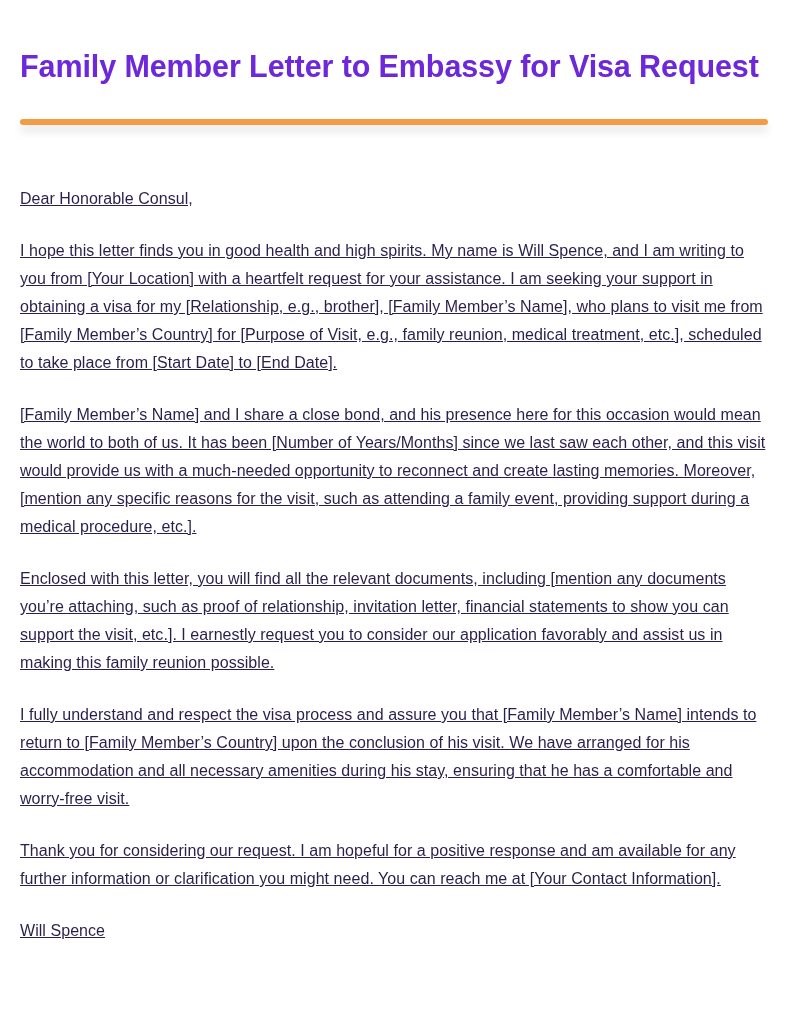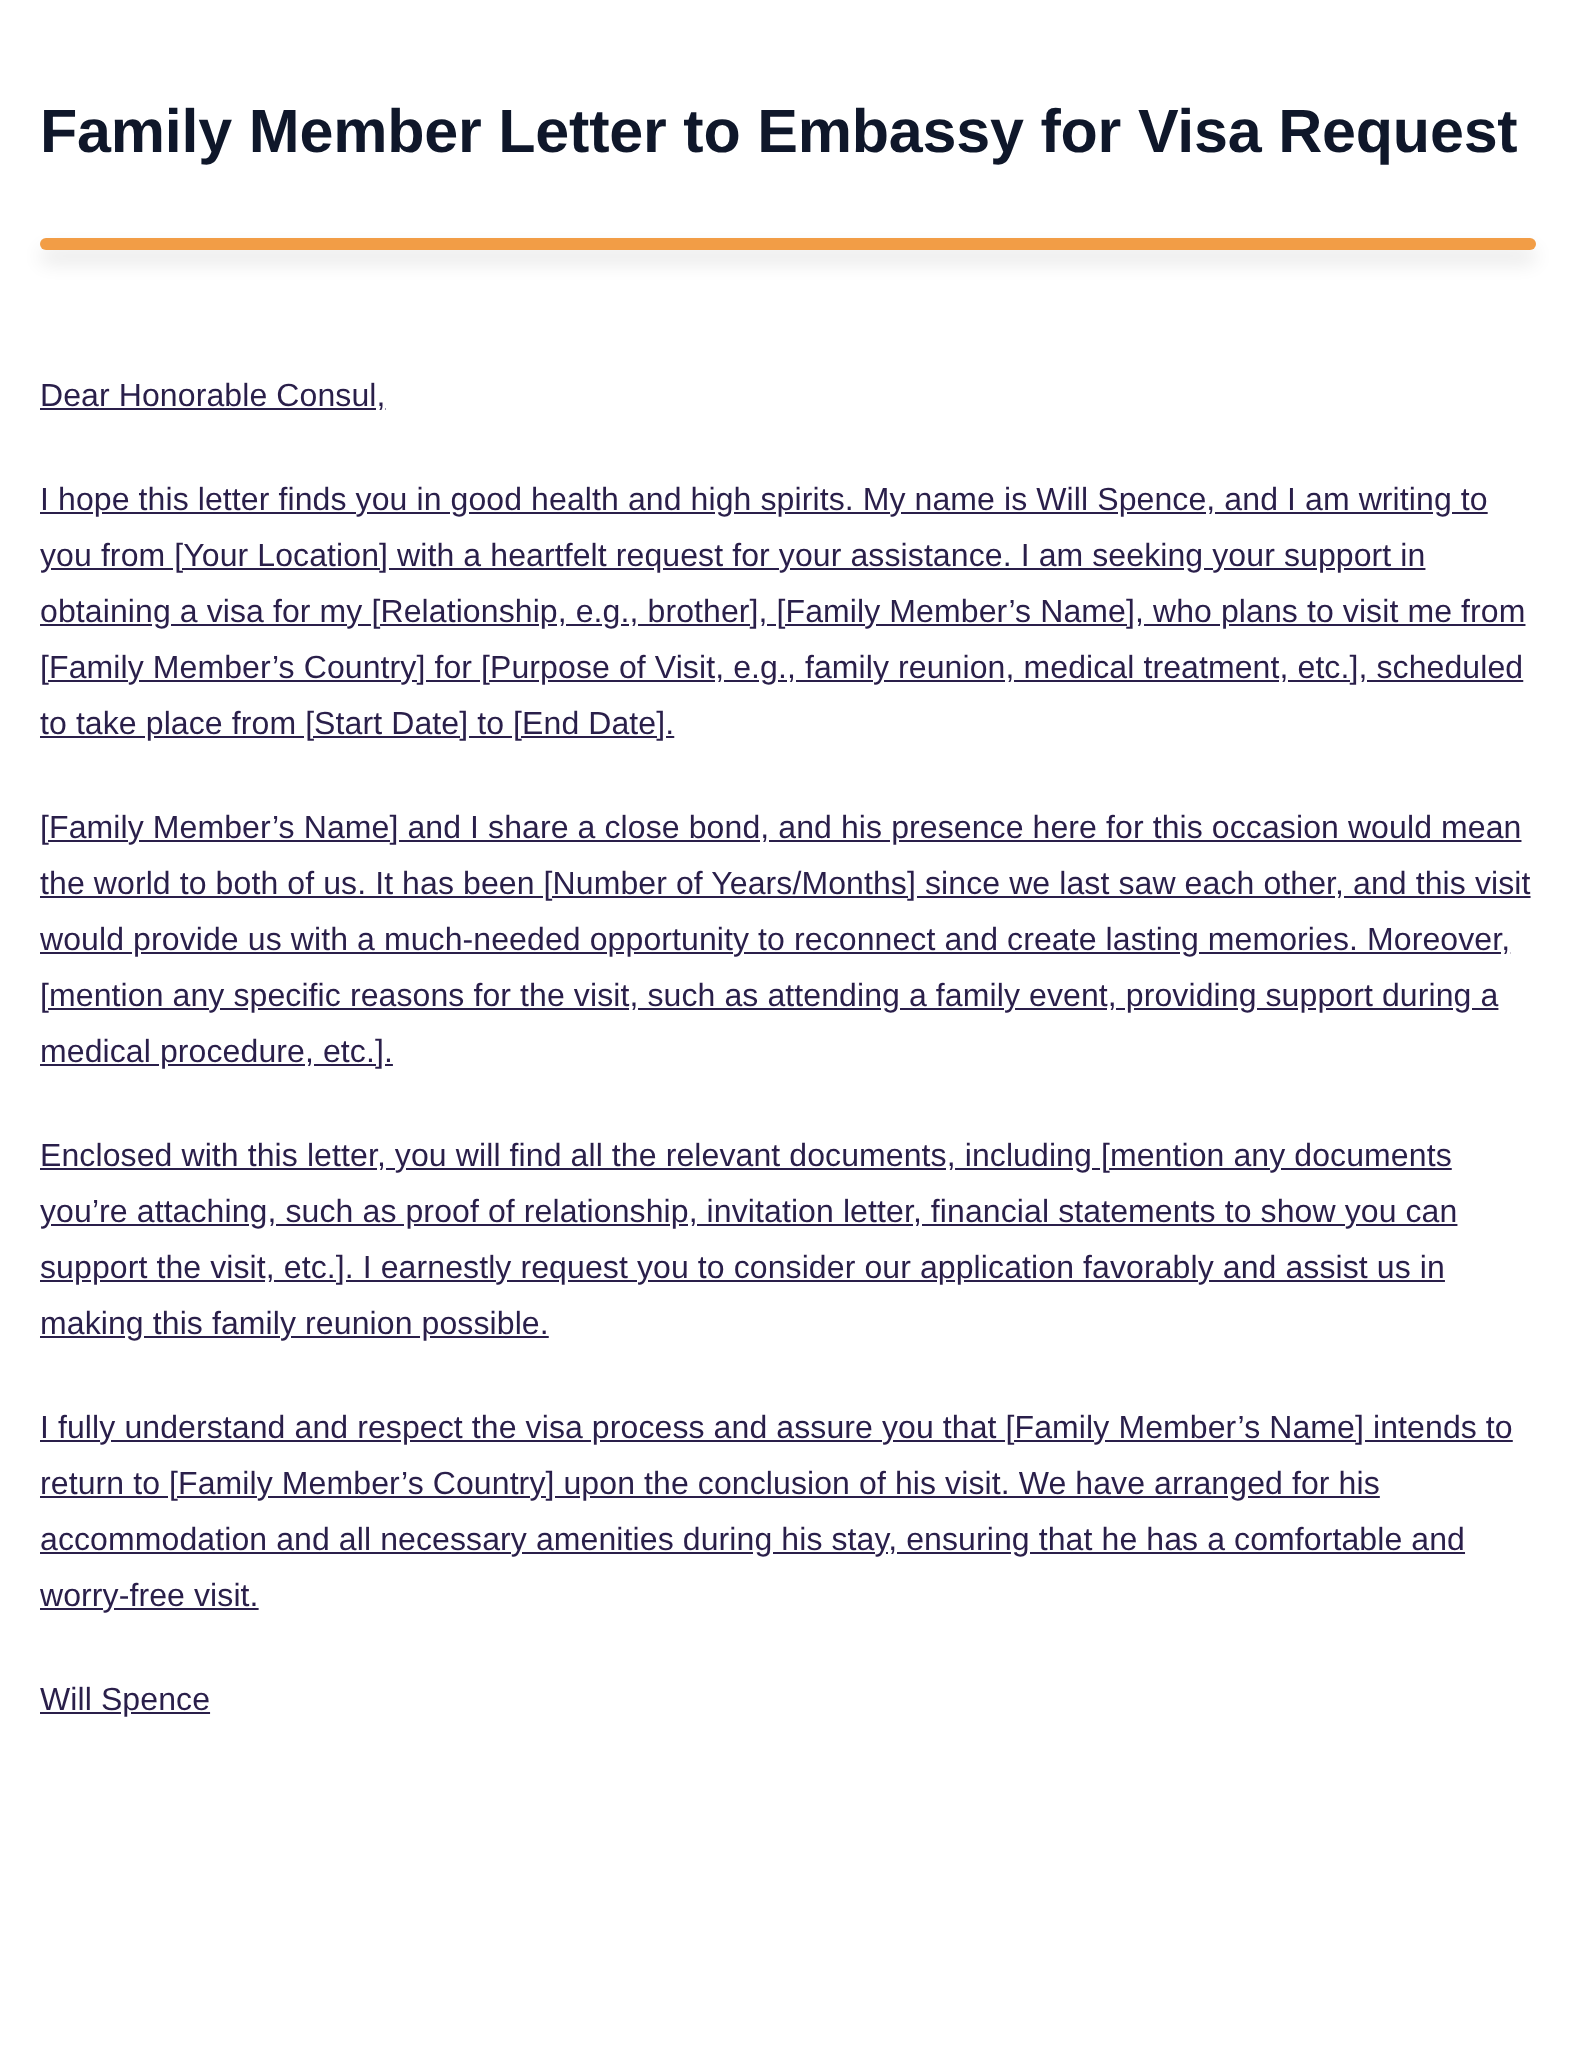--- a/index.html
+++ b/index.html
@@ -21,21 +21,21 @@
       width: 748px;
     }
     .title {
       margin: 0;
       position: absolute;
       top: 46px;
       left: 0;
       width: 760px;
       font-size: 30.5px;
       font-weight: 700;
-      color: #0f172a;
+      color: #6d28d9;
       letter-spacing: -0.1px;
       white-space: nowrap;
       line-height: 40px;
     }
     .accent-bar {
       position: absolute;
       top: 119px;
       left: 0;
       width: 748px;
       height: 6px;
@@ -63,15 +63,16 @@
 <div class="page">
   <h1 class="title">Family Member Letter to Embassy for Visa Request</h1>
   <div class="accent-bar" style="background: rgb(242, 157, 70);"></div>
 
   <div class="letter" style="color: rgb(42, 31, 74);">
     <p>Dear Honorable Consul,</p>
     <p>I hope this letter finds you in good health and high spirits. My name is Will Spence, and I am writing to you from [Your Location] with a heartfelt request for your assistance. I am seeking your support in obtaining a visa for my [Relationship, e.g., brother], [Family Member’s Name], who plans to visit me from [Family Member’s Country] for [Purpose of Visit, e.g., family reunion, medical treatment, etc.], scheduled to take place from [Start Date] to [End Date].</p>
     <p>[Family Member’s Name] and I share a close bond, and his presence here for this occasion would mean the world to both of us. It has been [Number of Years/Months] since we last saw each other, and this visit would provide us with a much-needed opportunity to reconnect and create lasting memories. Moreover, [mention any specific reasons for the visit, such as attending a family event, providing support during a medical procedure, etc.].</p>
     <p>Enclosed with this letter, you will find all the relevant documents, including [mention any documents you’re attaching, such as proof of relationship, invitation letter, financial statements to show you can support the visit, etc.]. I earnestly request you to consider our application favorably and assist us in making this family reunion possible.</p>
     <p>I fully understand and respect the visa process and assure you that [Family Member’s Name] intends to return to [Family Member’s Country] upon the conclusion of his visit. We have arranged for his accommodation and all necessary amenities during his stay, ensuring that he has a comfortable and worry-free visit.</p>
+    <p>Thank you for considering our request. I am hopeful for a positive response and am available for any further information or clarification you might need. You can reach me at [Your Contact Information].</p>
     <p>Will Spence</p>
   </div>
 </div>
 
 </body></html>

